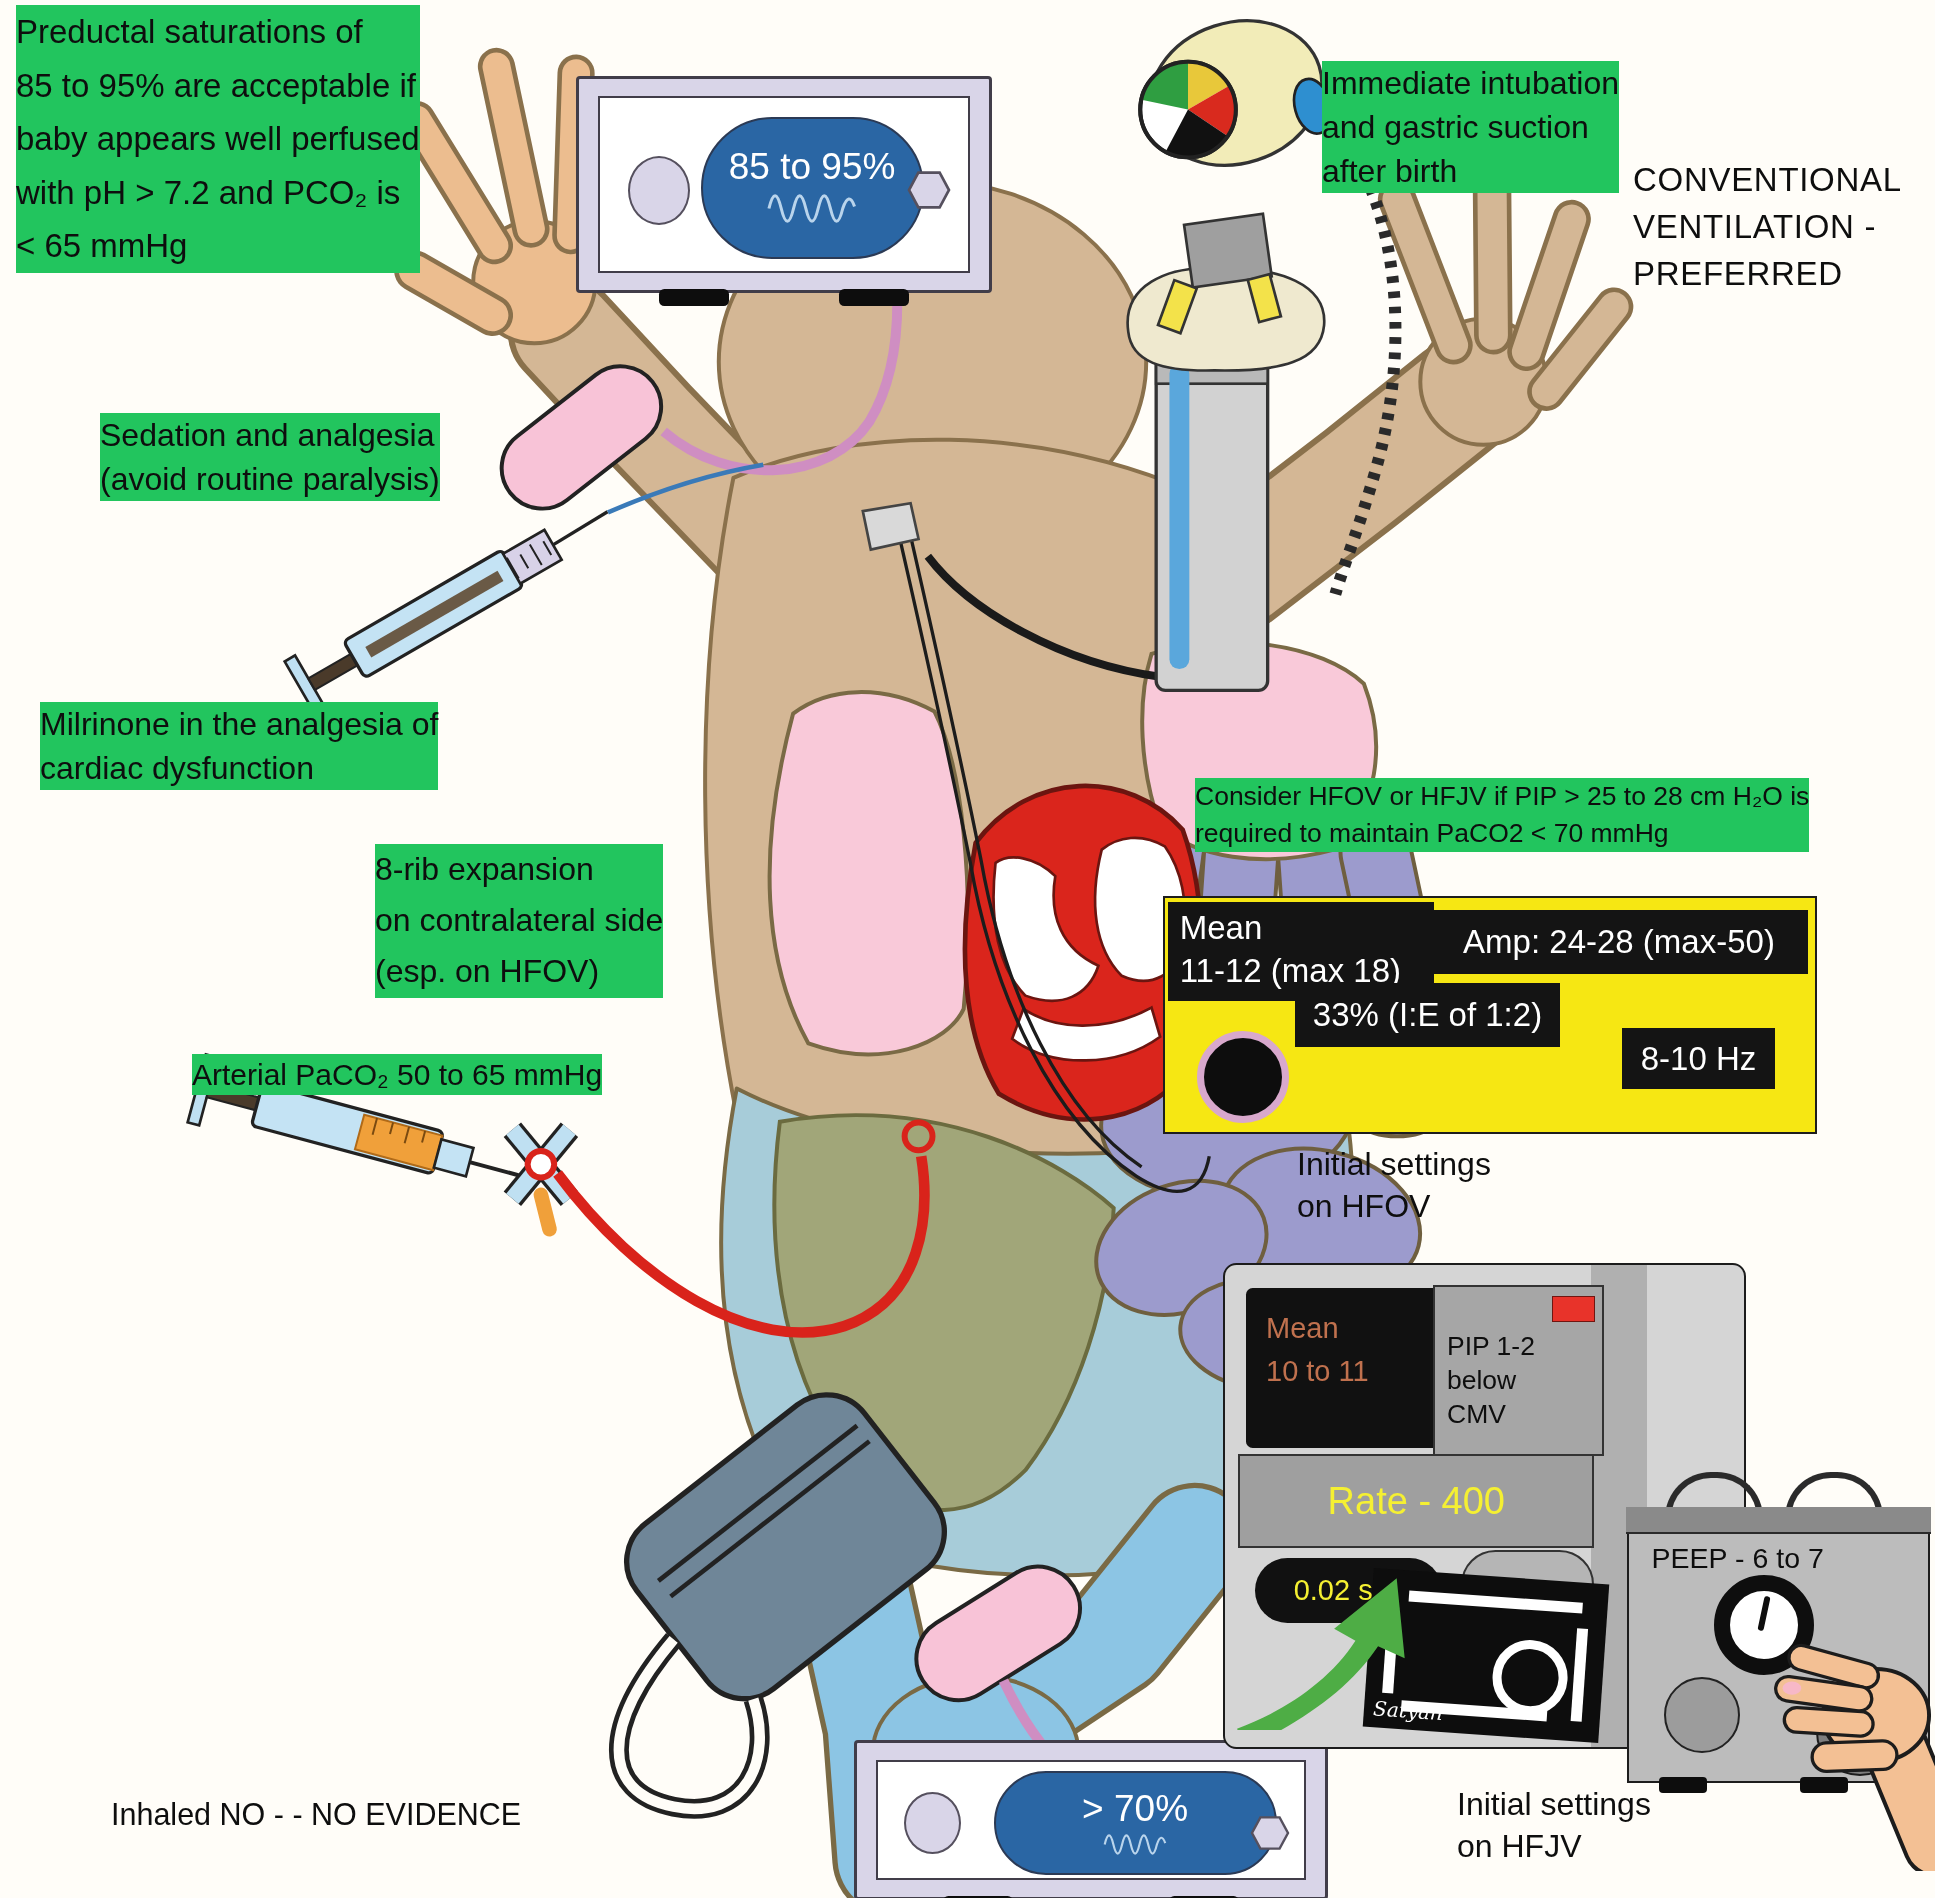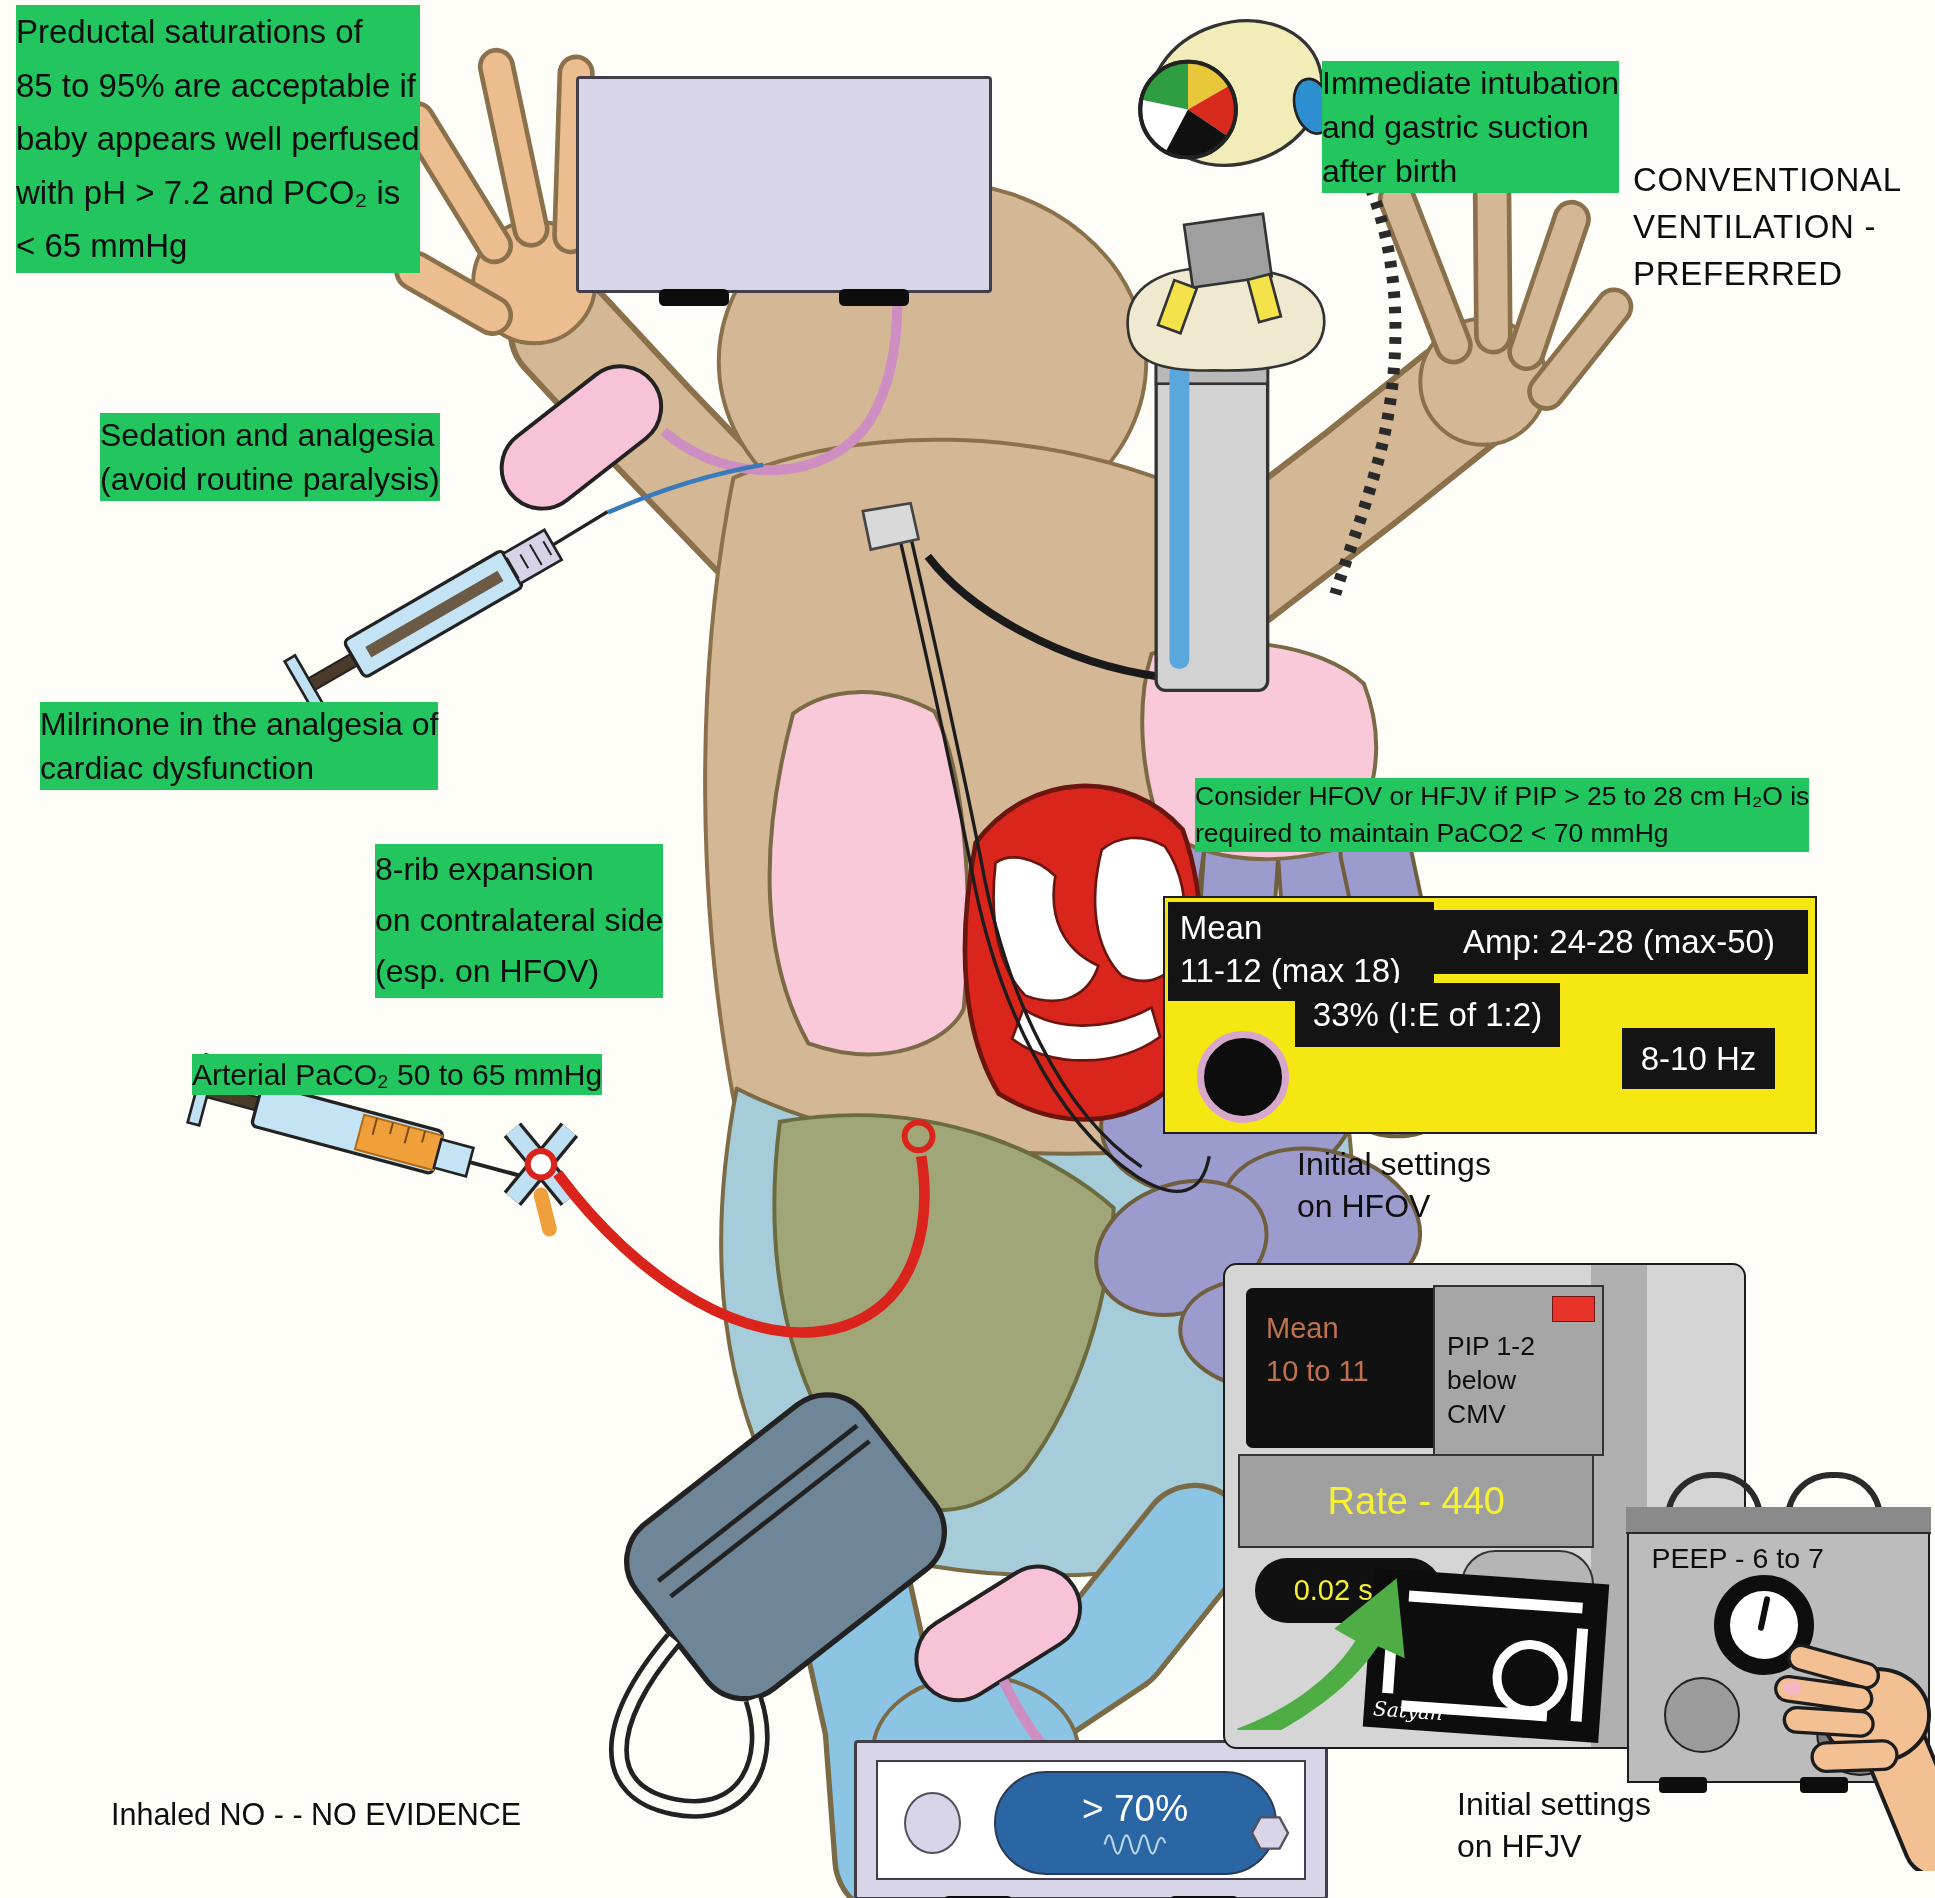--- a/index.html
+++ b/index.html
@@ -257,20 +257,32 @@
 
   <div class="note" style="left:1297px;top:1143px;line-height:1.32;">Initial settings
 on HFOV</div>
 
   <div class="note" style="left:1457px;top:1783px;line-height:1.32;">Initial settings
 on HFJV</div>
 
 
 
   <div class="monitor" style="left:576px;top:76px;width:410px;height:211px;">
+    <div class="screen">
+      <div class="roundbtn" style="left:28px;top:58px;"></div>
+      <div class="pill" style="left:101px;top:18.6px;width:219px;height:138px;">
+        <div class="val">85 to 95%</div>
+        <svg width="153" height="41" viewBox="0 0 180 80">
+          <path d="M5,40 Q17,-10 29,40 Q41,90 53,40 Q65,-10 77,40 Q89,90 101,40 Q113,-10 125,40 Q137,90 149,40 Q161,5 172,36" fill="none" stroke="#b9d4ec" stroke-width="6"></path>
+        </svg>
+      </div>
+      <svg width="44" height="40" viewBox="0 0 66 60" style="position:absolute;right:17px;top:72px;">
+        <polygon points="17,4 49,4 63,30 49,56 17,56 3,30" fill="#d9d5e8" stroke="#55505e" stroke-width="4"></polygon>
+      </svg>
+    </div>
     <div class="foot" style="left:80px;"></div>
     <div class="foot" style="right:80px;"></div>
   </div>
 
   <div class="monitor" style="left:854px;top:1740px;width:468px;height:154px;">
     <div class="screen">
       <div class="roundbtn" style="left:26.5px;top:30px;width:53px;height:58px;"></div>
       <div class="pill" style="left:116px;top:9.3px;width:279px;height:100px;">
         <div class="val">&gt; 70%</div>
         <svg width="139" height="29" viewBox="0 0 180 80">
@@ -297,21 +309,21 @@
   <div class="machine" style="left:1223px;top:1263px;width:519px;height:482px;">
     <div class="strip"></div>
     <div class="m-screen" style="left:21px;top:23px;width:178px;height:141px;font-size:29px;line-height:1.5;padding:18.6px 0 0 20px;">Mean
 10 to 11</div>
     <div class="m-pip" style="left:208px;top:20px;width:155px;height:158px;font-size:26.5px;line-height:1.28;padding:9.3px 0 0 12px;">
       <span style="white-space:pre-line;">PIP 1-2
 below
 CMV</span>
       <span class="led" style="position:absolute;right:6.6px;top:9.3px;"></span>
     </div>
-    <div class="m-rate" style="left:13.3px;top:189px;width:352px;height:90px;">Rate - 440</div>
+    <div class="m-rate" style="left:13.3px;top:189px;width:352px;height:90px;">Rate - 400</div>
     <div class="m-pill" style="left:30px;top:293px;width:187px;height:65px;">0.02 sec</div>
     <div class="m-blank" style="left:236px;top:285px;width:129px;height:65px;"></div>
     <div class="m-jet" style="left:143px;top:311px;width:236px;height:159px;">
       <div class="bar" style="left:37px;top:20px;width:174px;height:10.6px;"></div>
       <div class="bar" style="left:17px;top:38px;width:10.6px;height:86px;"></div>
       <div class="bar" style="left:207px;top:46px;width:10.6px;height:93px;"></div>
       <div class="bar" style="left:37px;top:130px;width:146px;height:10.6px;"></div>
       <div class="ring" style="left:126px;top:61px;"></div>
       <div class="sig" style="position:absolute;left:9.3px;bottom:6.6px;color:#fff;">Satyan</div>
     </div>

